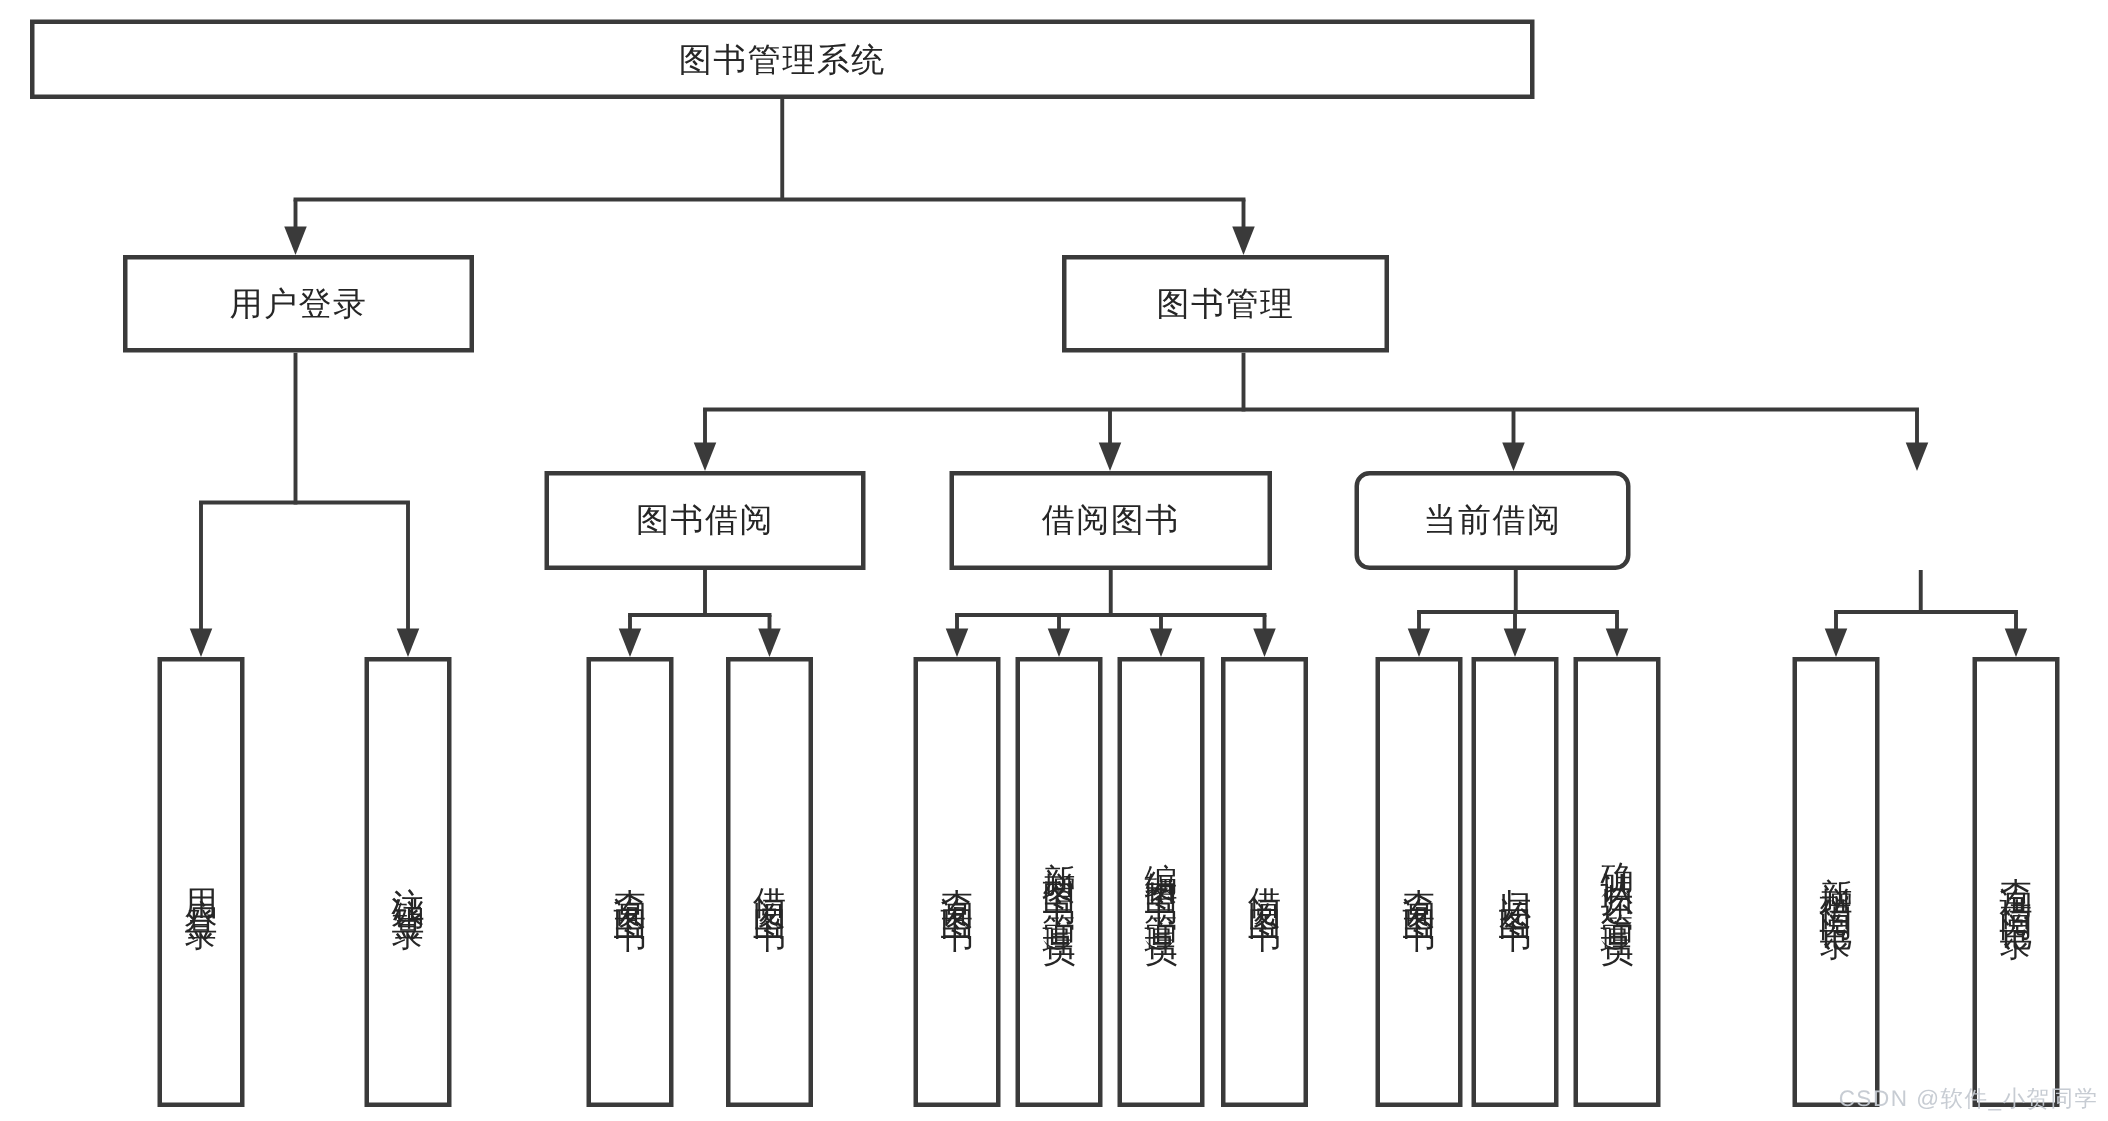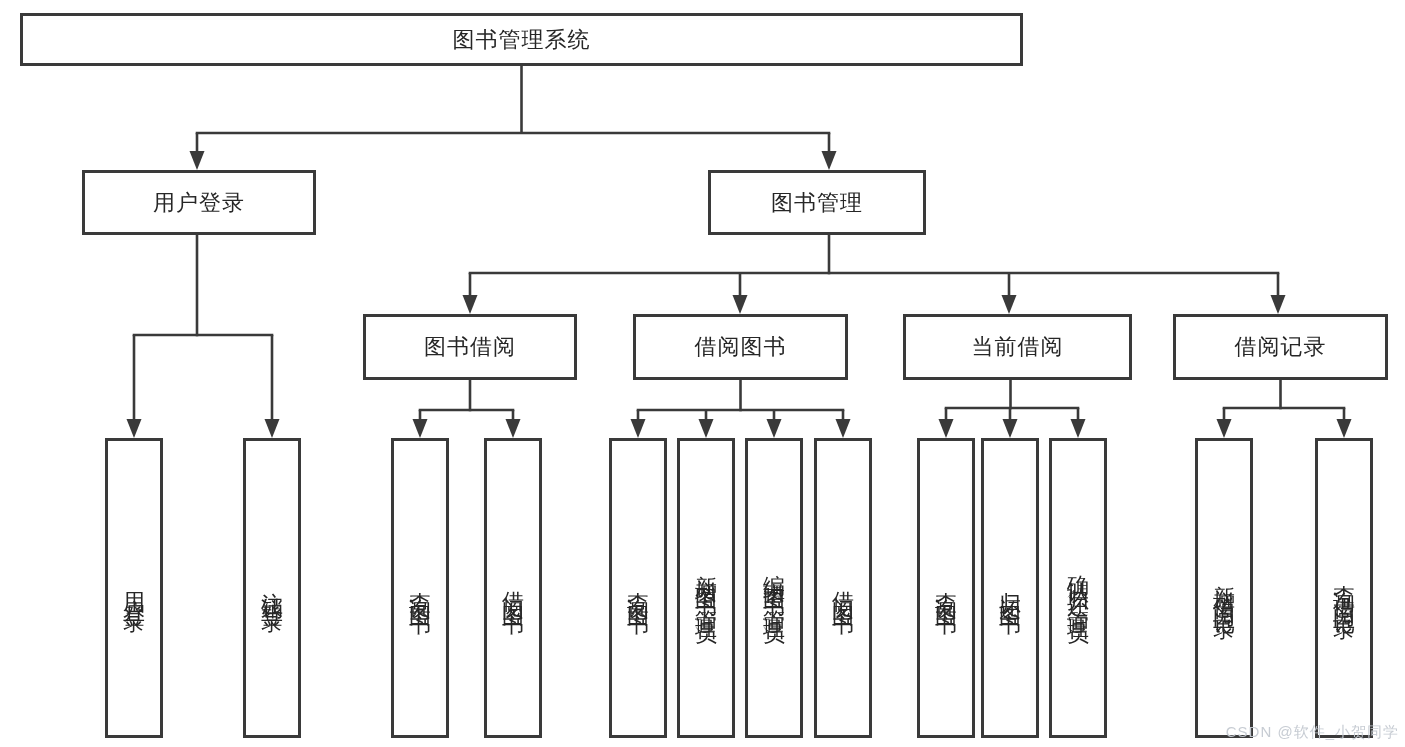--- a/index.html
+++ b/index.html
@@ -99,22 +99,21 @@
     </g>
   </svg>
 
   <div class="node root">图书管理系统</div>
 
   <div class="node l1" style="left:82px;width:234px;">用户登录</div>
   <div class="node l1" style="left:708px;width:218px;">图书管理</div>
 
   <div class="node mid" style="left:363px;width:214px;">图书借阅</div>
   <div class="node mid" style="left:633px;width:215px;">借阅图书</div>
-  <div class="node mid" style="left:903px;width:229px;">当前借阅</div>
-  <div class="node mid" style="left:1173px;width:215px;">借阅记录</div>
+  <div class="node mid" style="left:903px;width:184px;border-radius:10px;">当前借阅</div>
 
   <div class="leaf" style="left:105px;">用户登录</div>
   <div class="leaf" style="left:243px;">注销登录</div>
 
   <div class="leaf" style="left:391px;">查询图书</div>
   <div class="leaf" style="left:484px;">借阅图书</div>
 
   <div class="leaf" style="left:609px;">查询图书</div>
   <div class="leaf" style="left:677px;">新增图书（管理员）</div>
   <div class="leaf" style="left:745px;">编辑图书（管理员）</div>

